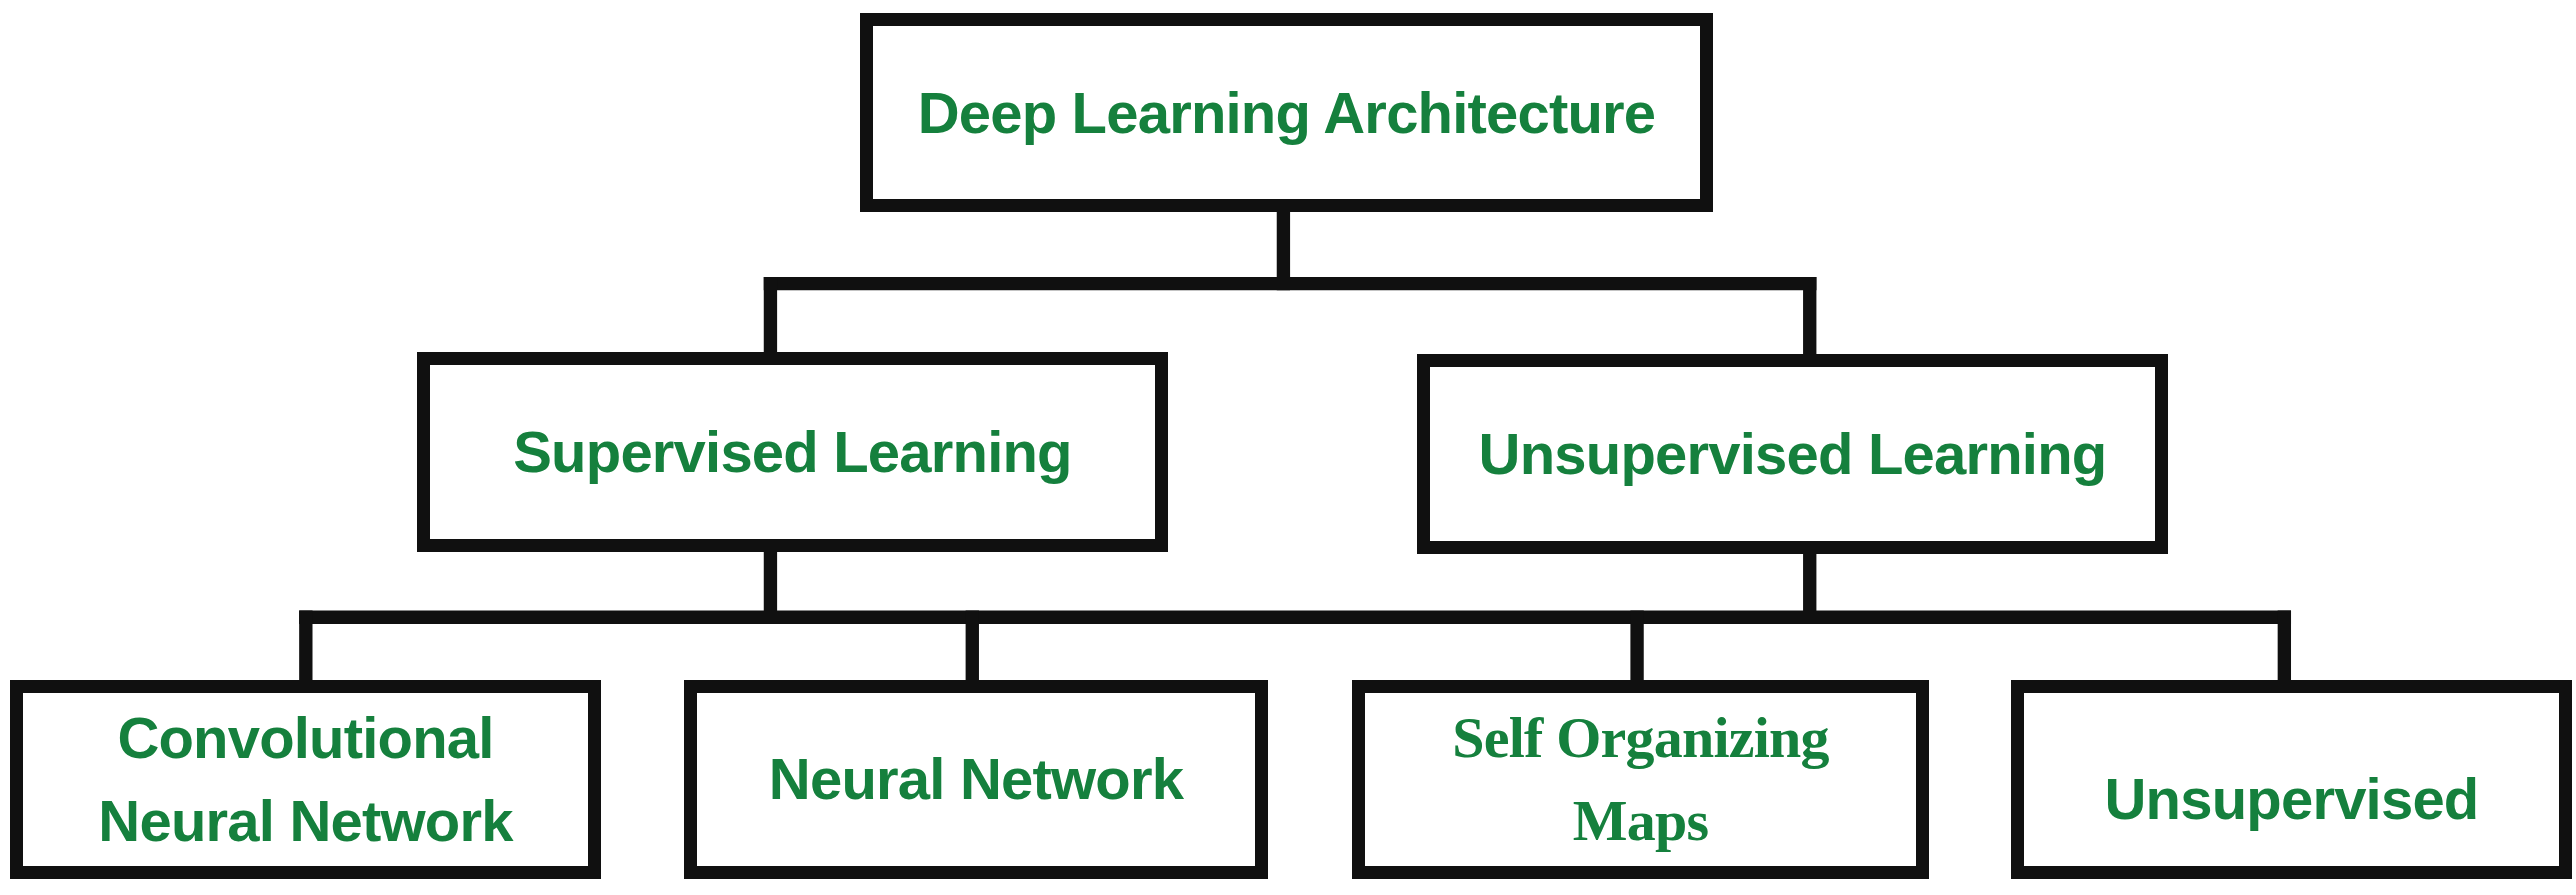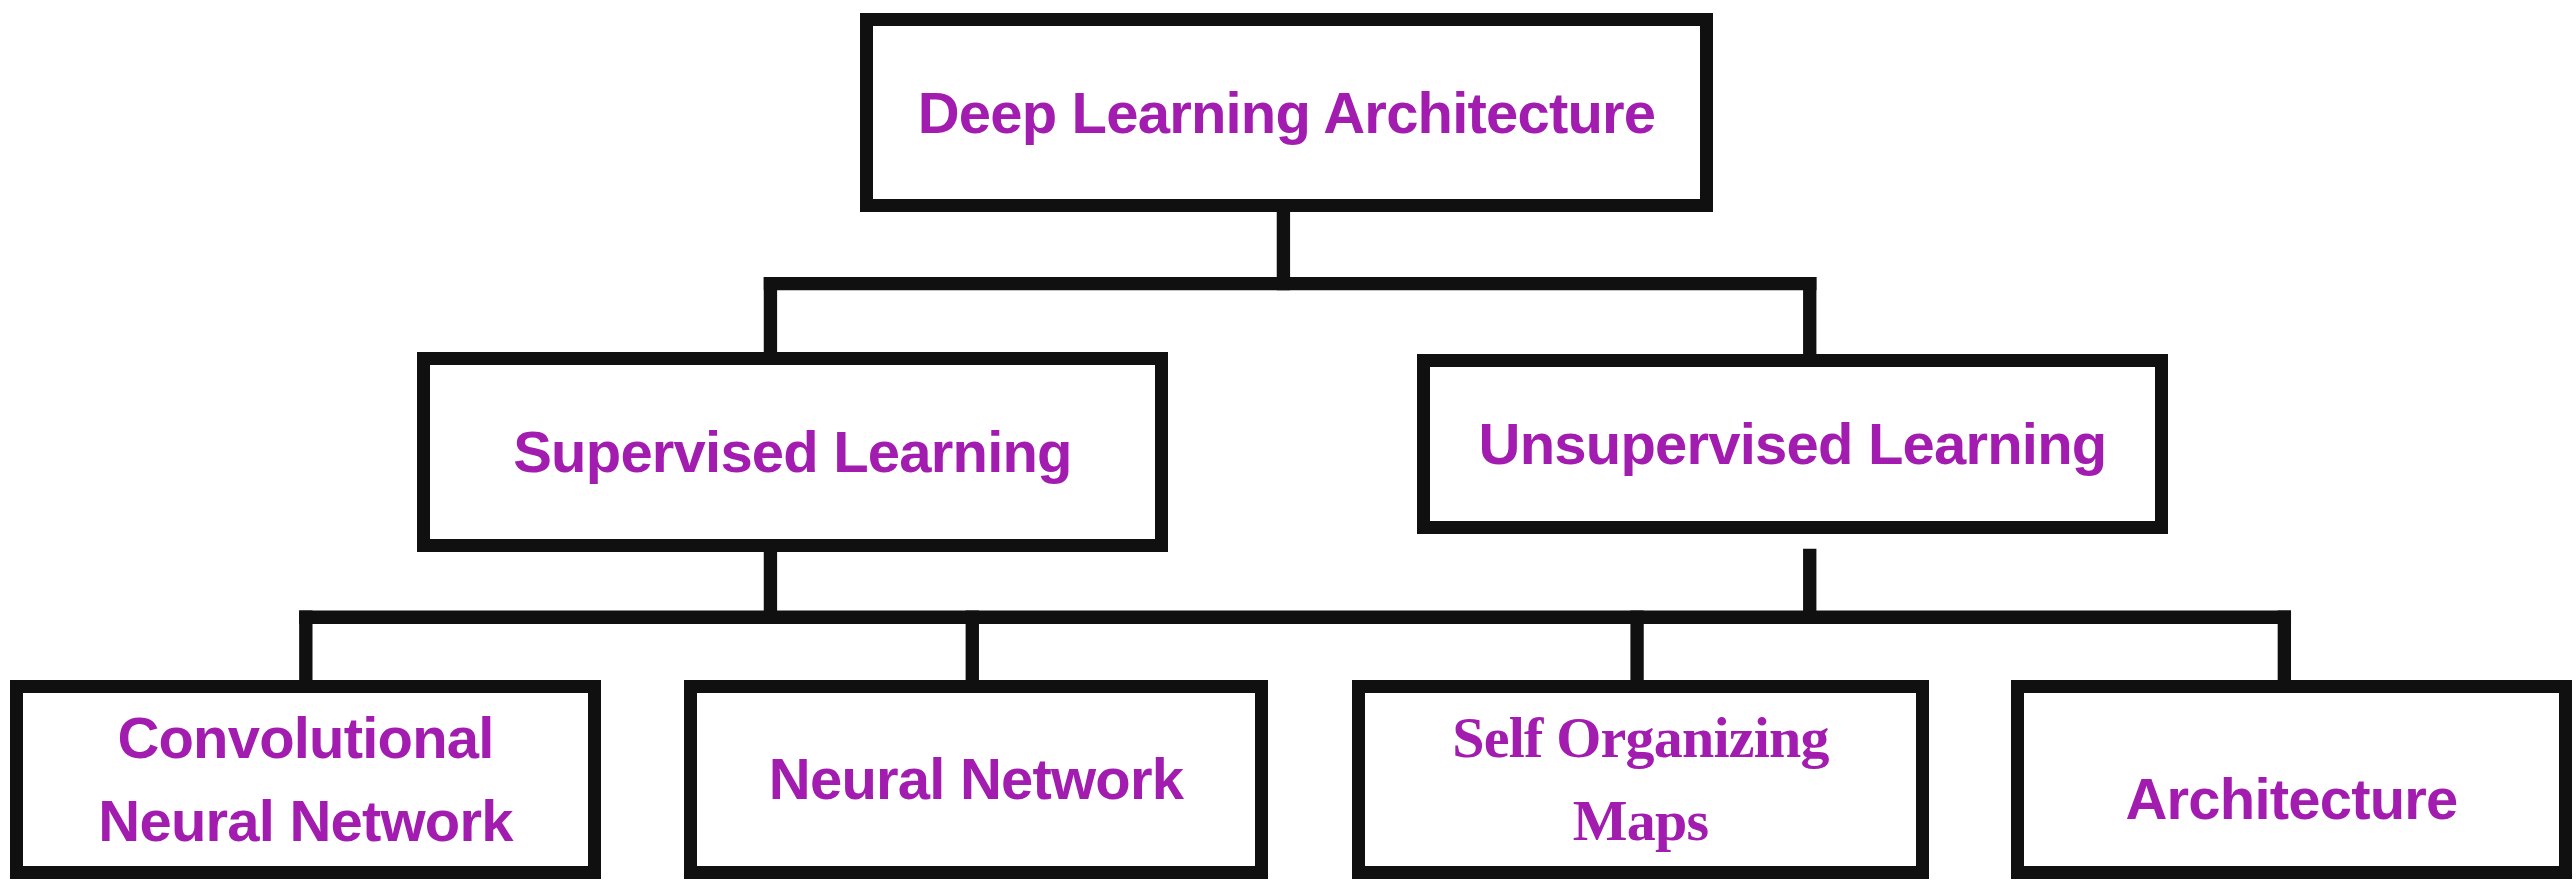--- a/index.html
+++ b/index.html
@@ -29,30 +29,30 @@
   .node {
     position: absolute;
     box-sizing: border-box;
     border: 13.4px solid #101010;
     background: #ffffff;
     display: flex;
     flex-direction: column;
     align-items: center;
     justify-content: center;
     text-align: center;
-    color: #a21caf;
+    color: #15803d;
     font-weight: 700;
     font-size: 58px;
     line-height: 1.42;
     letter-spacing: -0.8px;
     white-space: nowrap;
   }
   .node-root        { left: 860px; top: 13.4px;  width: 853px; height: 199px; }
   .node-supervised  { left: 417px;  top: 352px; width: 751px;  height: 200px; }
-  .node-unsupervised{ left: 1417px; top: 354px; width: 751px;  height: 180px; }
+  .node-unsupervised{ left: 1417px; top: 354px; width: 751px;  height: 200px; }
   .node-cnn         { left: 10px;   top: 680px; width: 591px;  height: 199px; text-align: right; }
   .node-rnn         { left: 684px;  top: 680px; width: 584px;  height: 199px; }
   .node-som         { left: 1352px; top: 680px; width: 577px;  height: 199px; font-family: Liberation Serif, serif; }
   .node-autoencoders{ left: 2011px; top: 680px; width: 561px;  height: 199px; padding-top: 40px; }
 </style>
 </head>
 <body>
 
 <div class="canvas">
 
@@ -92,17 +92,17 @@
   <div class="node node-rnn">
     <div>Neural Network</div>
   </div>
 
   <div class="node node-som">
     <div>Self Organizing</div>
     <div>Maps</div>
   </div>
 
   <div class="node node-autoencoders">
-    <div>Architecture</div>
+    <div>Unsupervised</div>
   </div>
 
 </div>
 
 
 </body></html>

